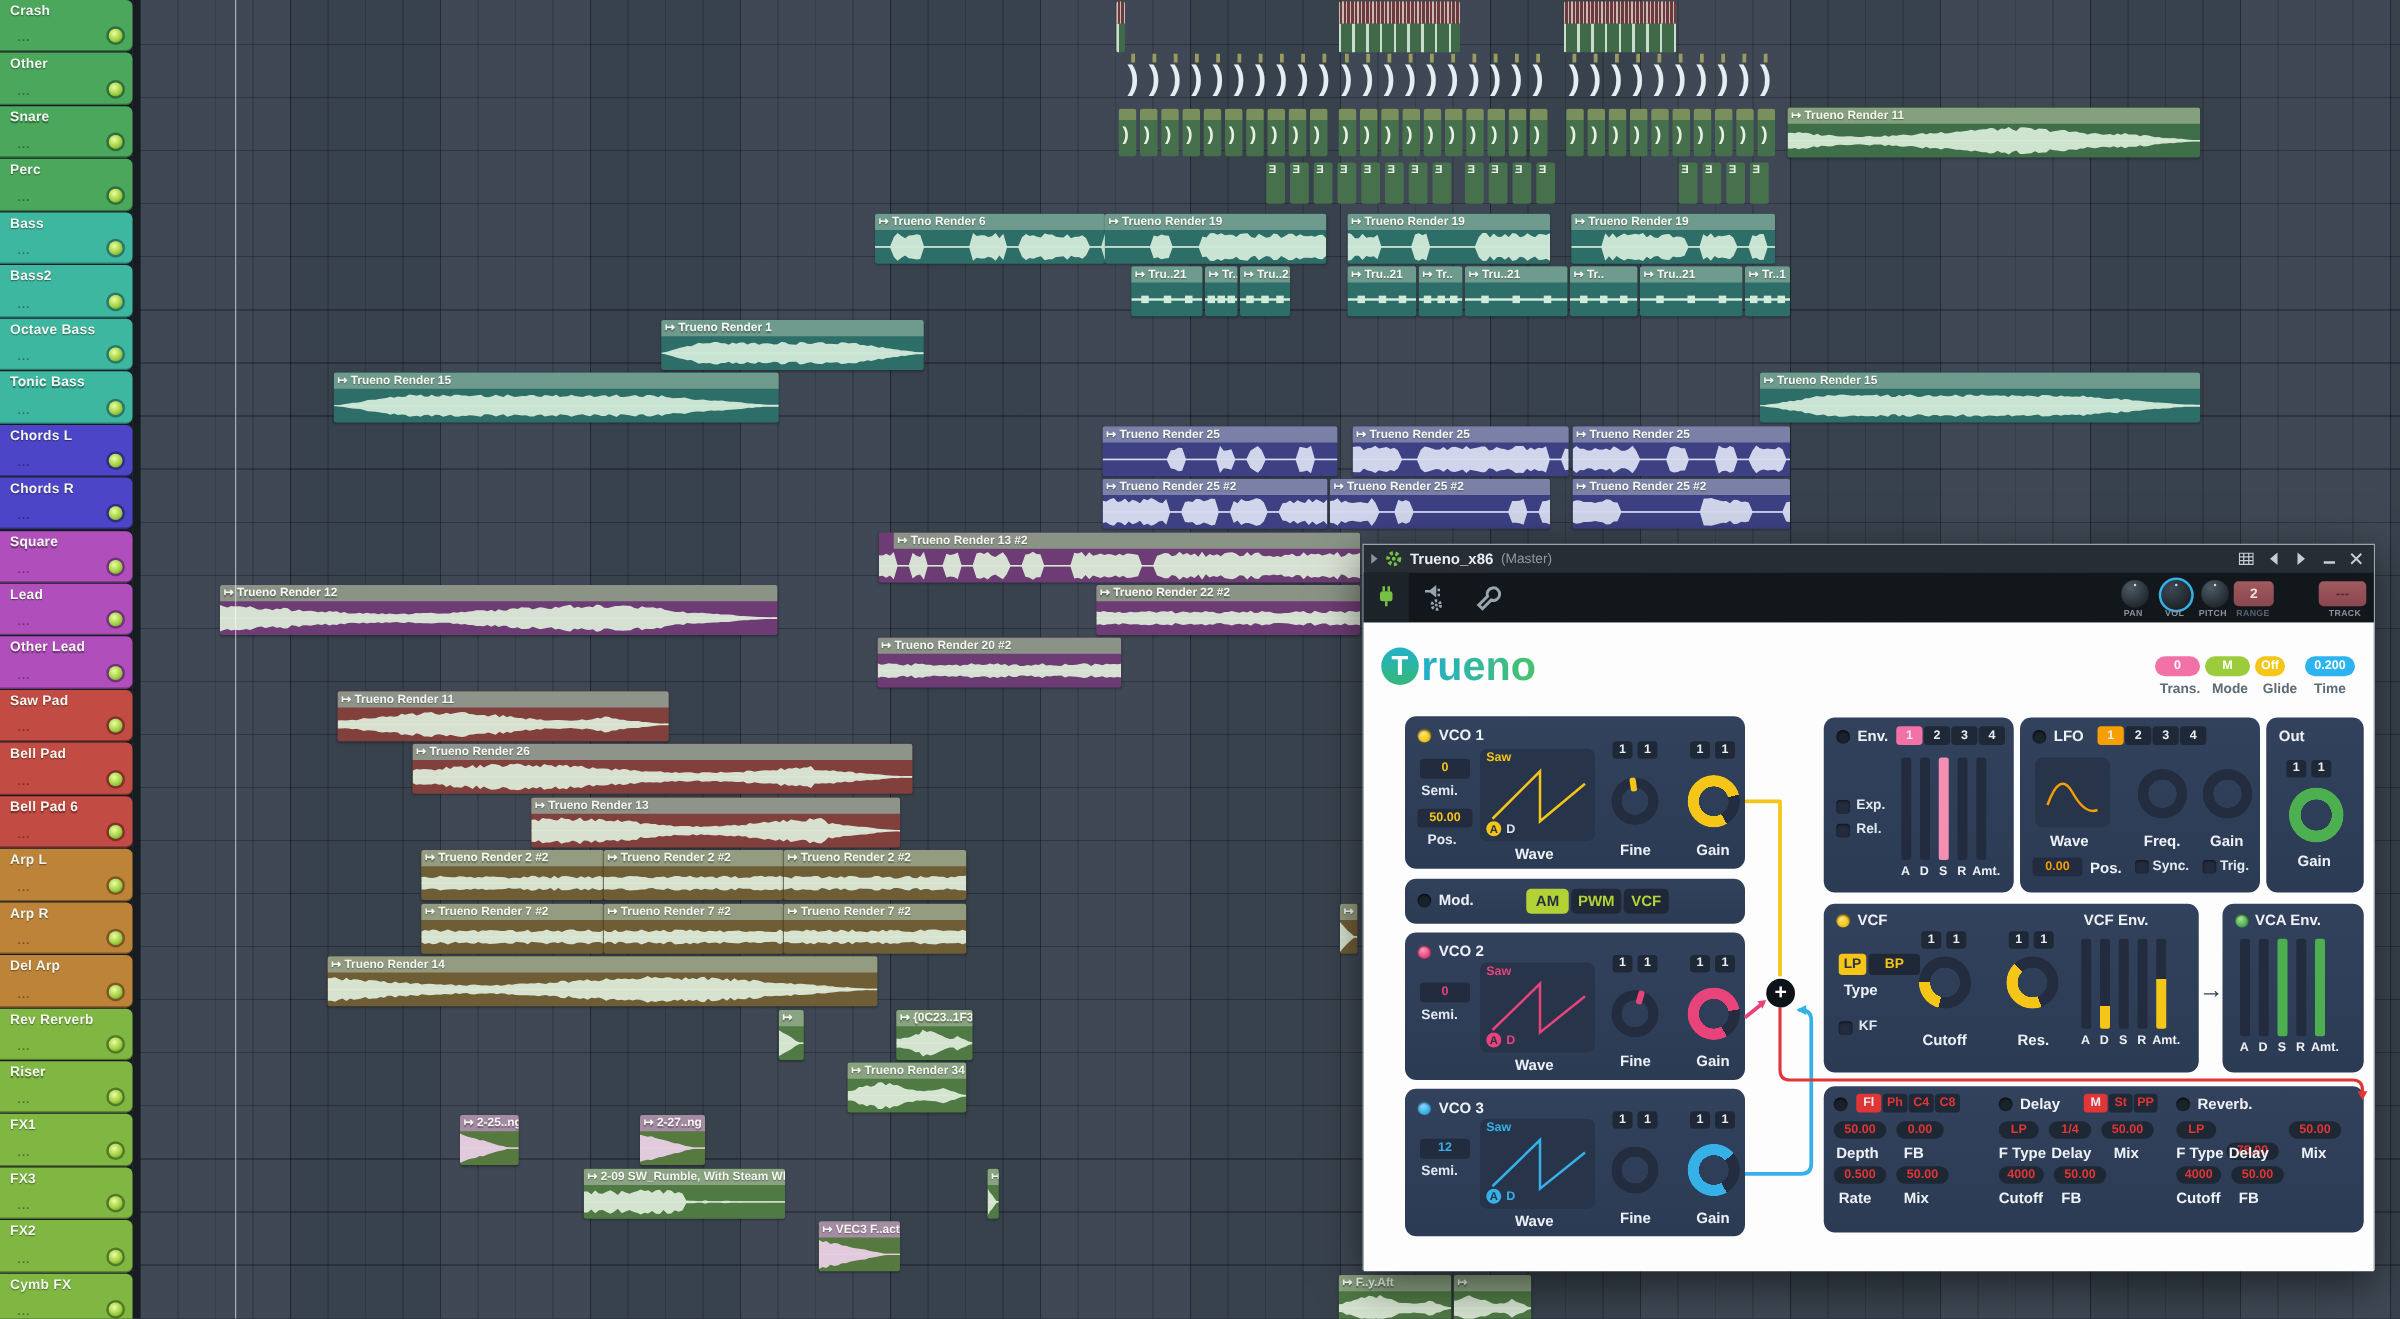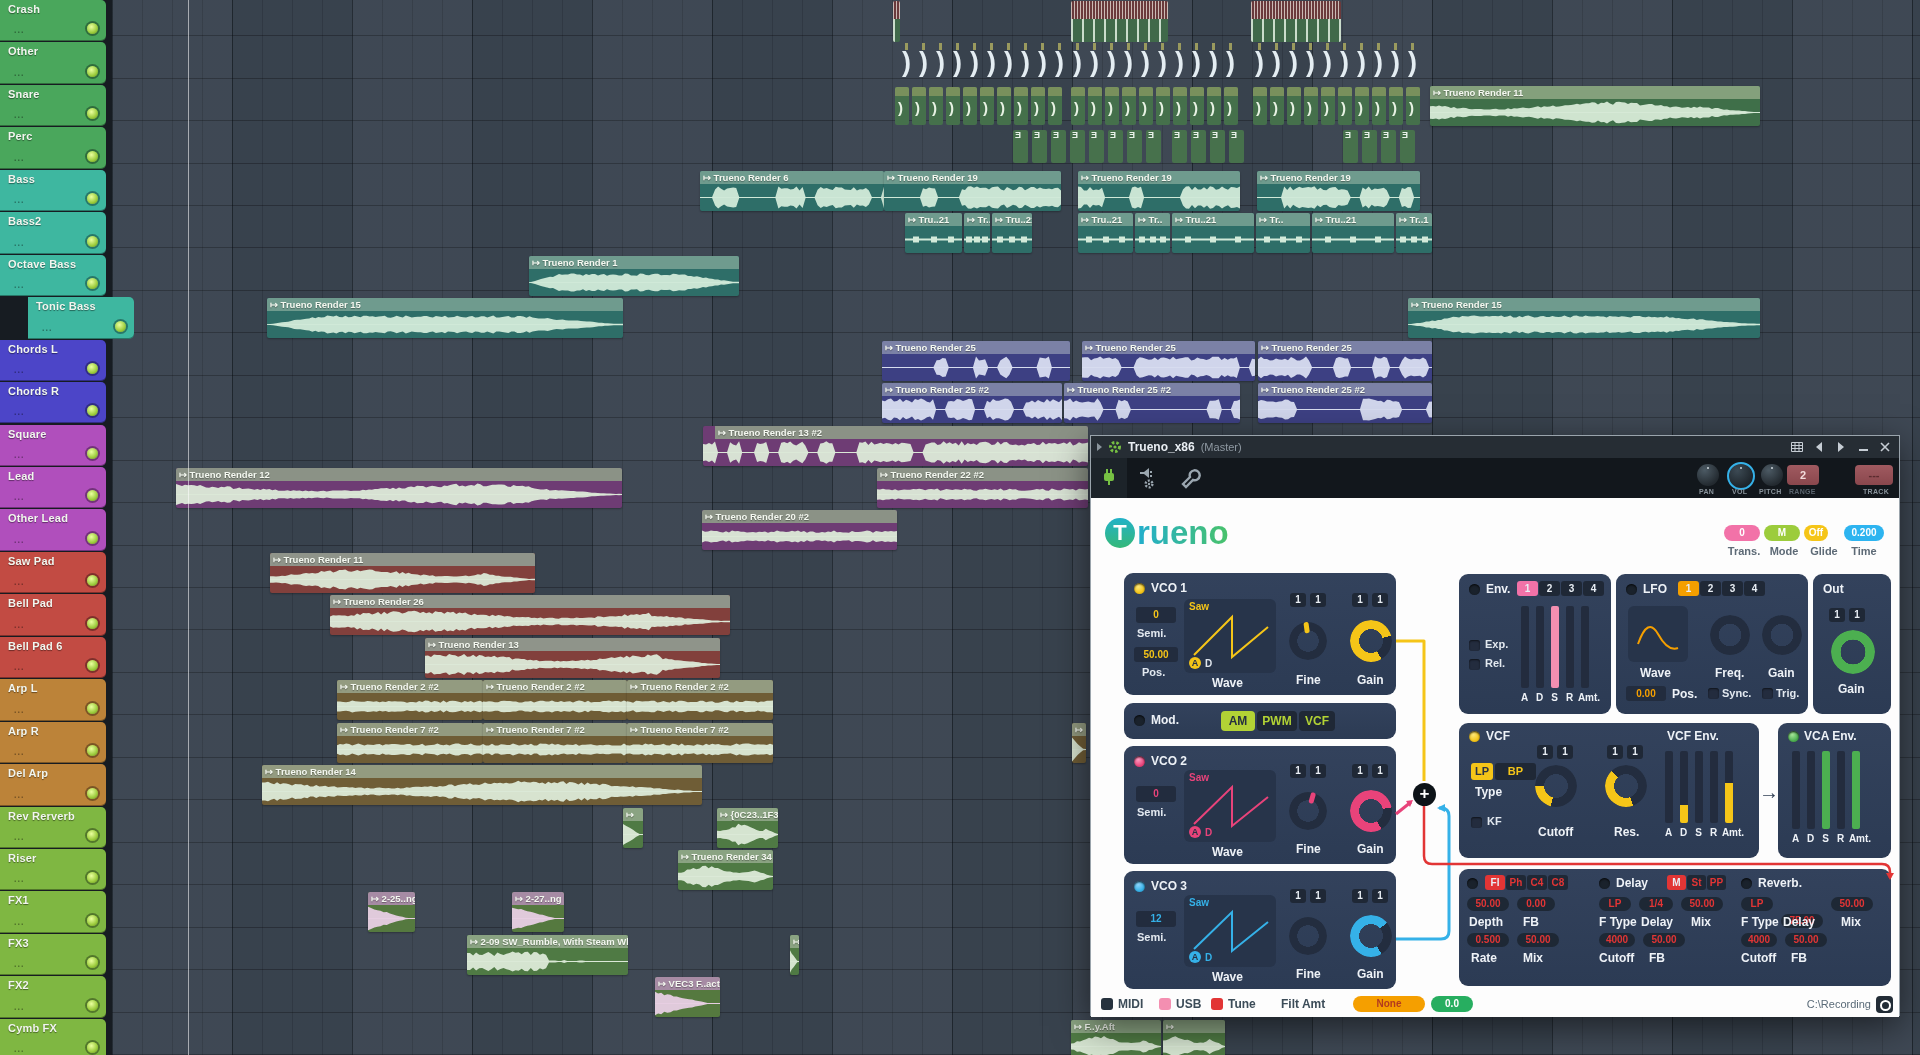--- a/index.html
+++ b/index.html
@@ -911,21 +911,21 @@
       <div class="trk" style="top: 212.25px; height: 41.45px; background: rgb(62, 183, 160);">
         <span class="tname">Bass2</span>
         <span class="tdots">...</span>
         <span class="tled"></span>
       </div>
       <div class="trk" style="top: 254.7px; height: 41.45px; background: rgb(62, 183, 160);">
         <span class="tname">Octave Bass</span>
         <span class="tdots">...</span>
         <span class="tled"></span>
       </div>
-      <div class="trk" style="top: 297.15px; height: 41.45px; background: rgb(62, 183, 160); margin-left: 28px;">
+      <div class="trk" style="top: 297.15px; height: 41.45px; background: rgb(62, 183, 160);">
         <span class="tname">Tonic Bass</span>
         <span class="tdots">...</span>
         <span class="tled"></span>
       </div>
       <div class="trk" style="top: 339.6px; height: 41.45px; background: rgb(76, 69, 200);">
         <span class="tname">Chords L</span>
         <span class="tdots">...</span>
         <span class="tled"></span>
       </div>
       <div class="trk" style="top: 382.05px; height: 41.45px; background: rgb(76, 69, 200);">
@@ -1338,28 +1338,15 @@
         <span class="fxv" style="left:372px;top:28px;width:42px">50.00</span>
         <span class="wl" style="left:282px;top:46px">F Type</span>
         <span class="wl" style="left:324px;top:46px">Delay</span>
         <span class="wl" style="left:382px;top:46px">Mix</span>
         <span class="fxv" style="left:282px;top:64px;width:36px">4000</span>
         <span class="fxv" style="left:326px;top:64px;width:42px">50.00</span>
         <span class="wl" style="left:282px;top:82px">Cutoff</span>
         <span class="wl" style="left:332px;top:82px">FB</span>
       </div>
 
-      <div id="pfooter">
-        <span class="fsq" style="left:10px;background:#26323e"></span>
-        <span class="flab" style="left:27px">MIDI</span>
-        <span class="fsq" style="left:68px;background:#f48fb1"></span>
-        <span class="flab" style="left:85px">USB</span>
-        <span class="fsq" style="left:120px;background:#e23535"></span>
-        <span class="flab" style="left:137px">Tune</span>
-        <span class="flab" style="left:190px">Filt Amt</span>
-        <span class="pill" style="left:262px;top:3px;width:72px;background:#f59f00;color:#b33a1e">None</span>
-        <span class="pill" style="left:340px;top:3px;width:42px;background:#27ae60">0.0</span>
-        <span id="recpath">C:\Recording</span>
-        <span id="recbtn"></span>
-      </div>
     </div>
   </div>
 </div>
 
 </body></html>

